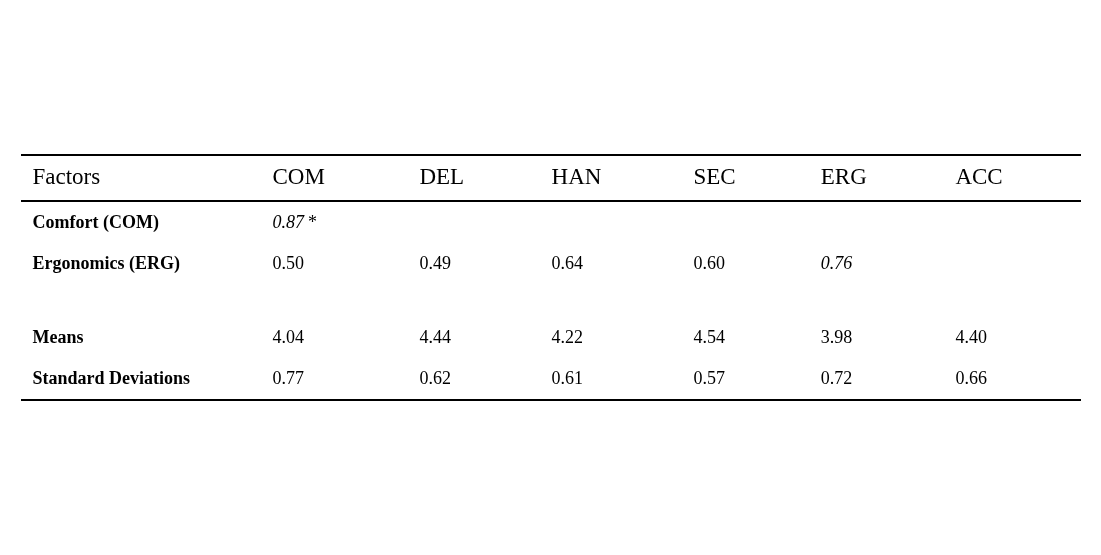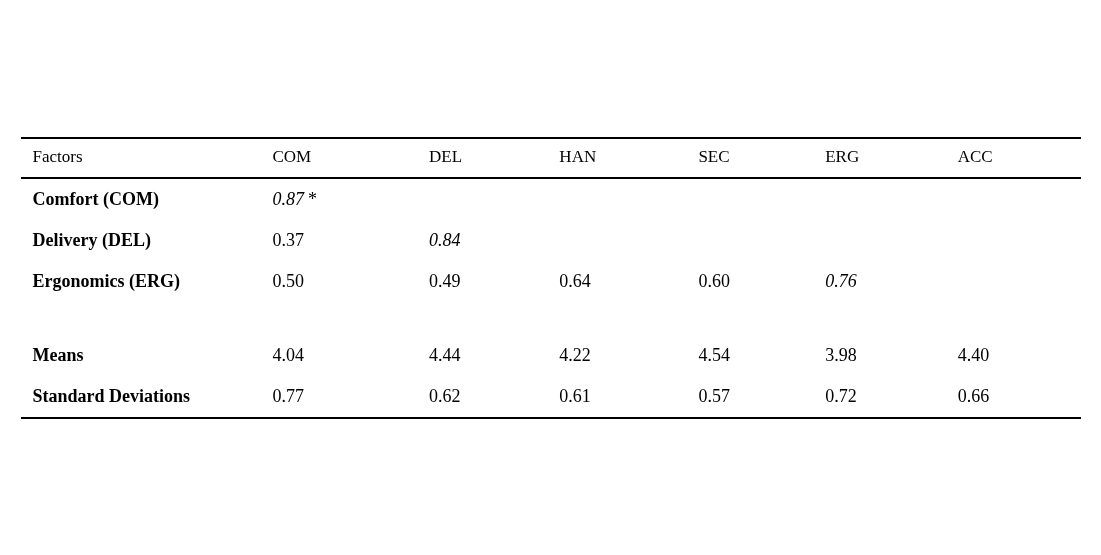--- a/index.html
+++ b/index.html
@@ -26,21 +26,21 @@
     }
 
     table {
       width: 100%;
       border-collapse: collapse;
       border-spacing: 0;
     }
 
     thead tr th {
       font-weight: normal;
-      font-size: 17px;
+      font-size: 23px;
       padding: 8px 12px 10px 12px;
       text-align: left;
       border-top: 2px solid #000;
       border-bottom: 2px solid #000;
     }
 
     thead tr th:first-child {
       width: 240px;
     }
 
@@ -95,29 +95,20 @@
         <td>
           <span class="diagonal-cell">0.87</span><span class="asterisk">*</span>
         </td>
         <td></td>
         <td></td>
         <td></td>
         <td></td>
         <td></td>
       </tr>
 
-      <tr>
-        <td>Delivery (DEL)</td>
-        <td>0.37</td>
-        <td><span class="diagonal-cell">0.84</span></td>
-        <td></td>
-        <td></td>
-        <td></td>
-        <td></td>
-      </tr>
 
 
 
       <tr>
         <td>Ergonomics (ERG)</td>
         <td>0.50</td>
         <td>0.49</td>
         <td>0.64</td>
         <td>0.60</td>
         <td><span class="diagonal-cell">0.76</span></td>

